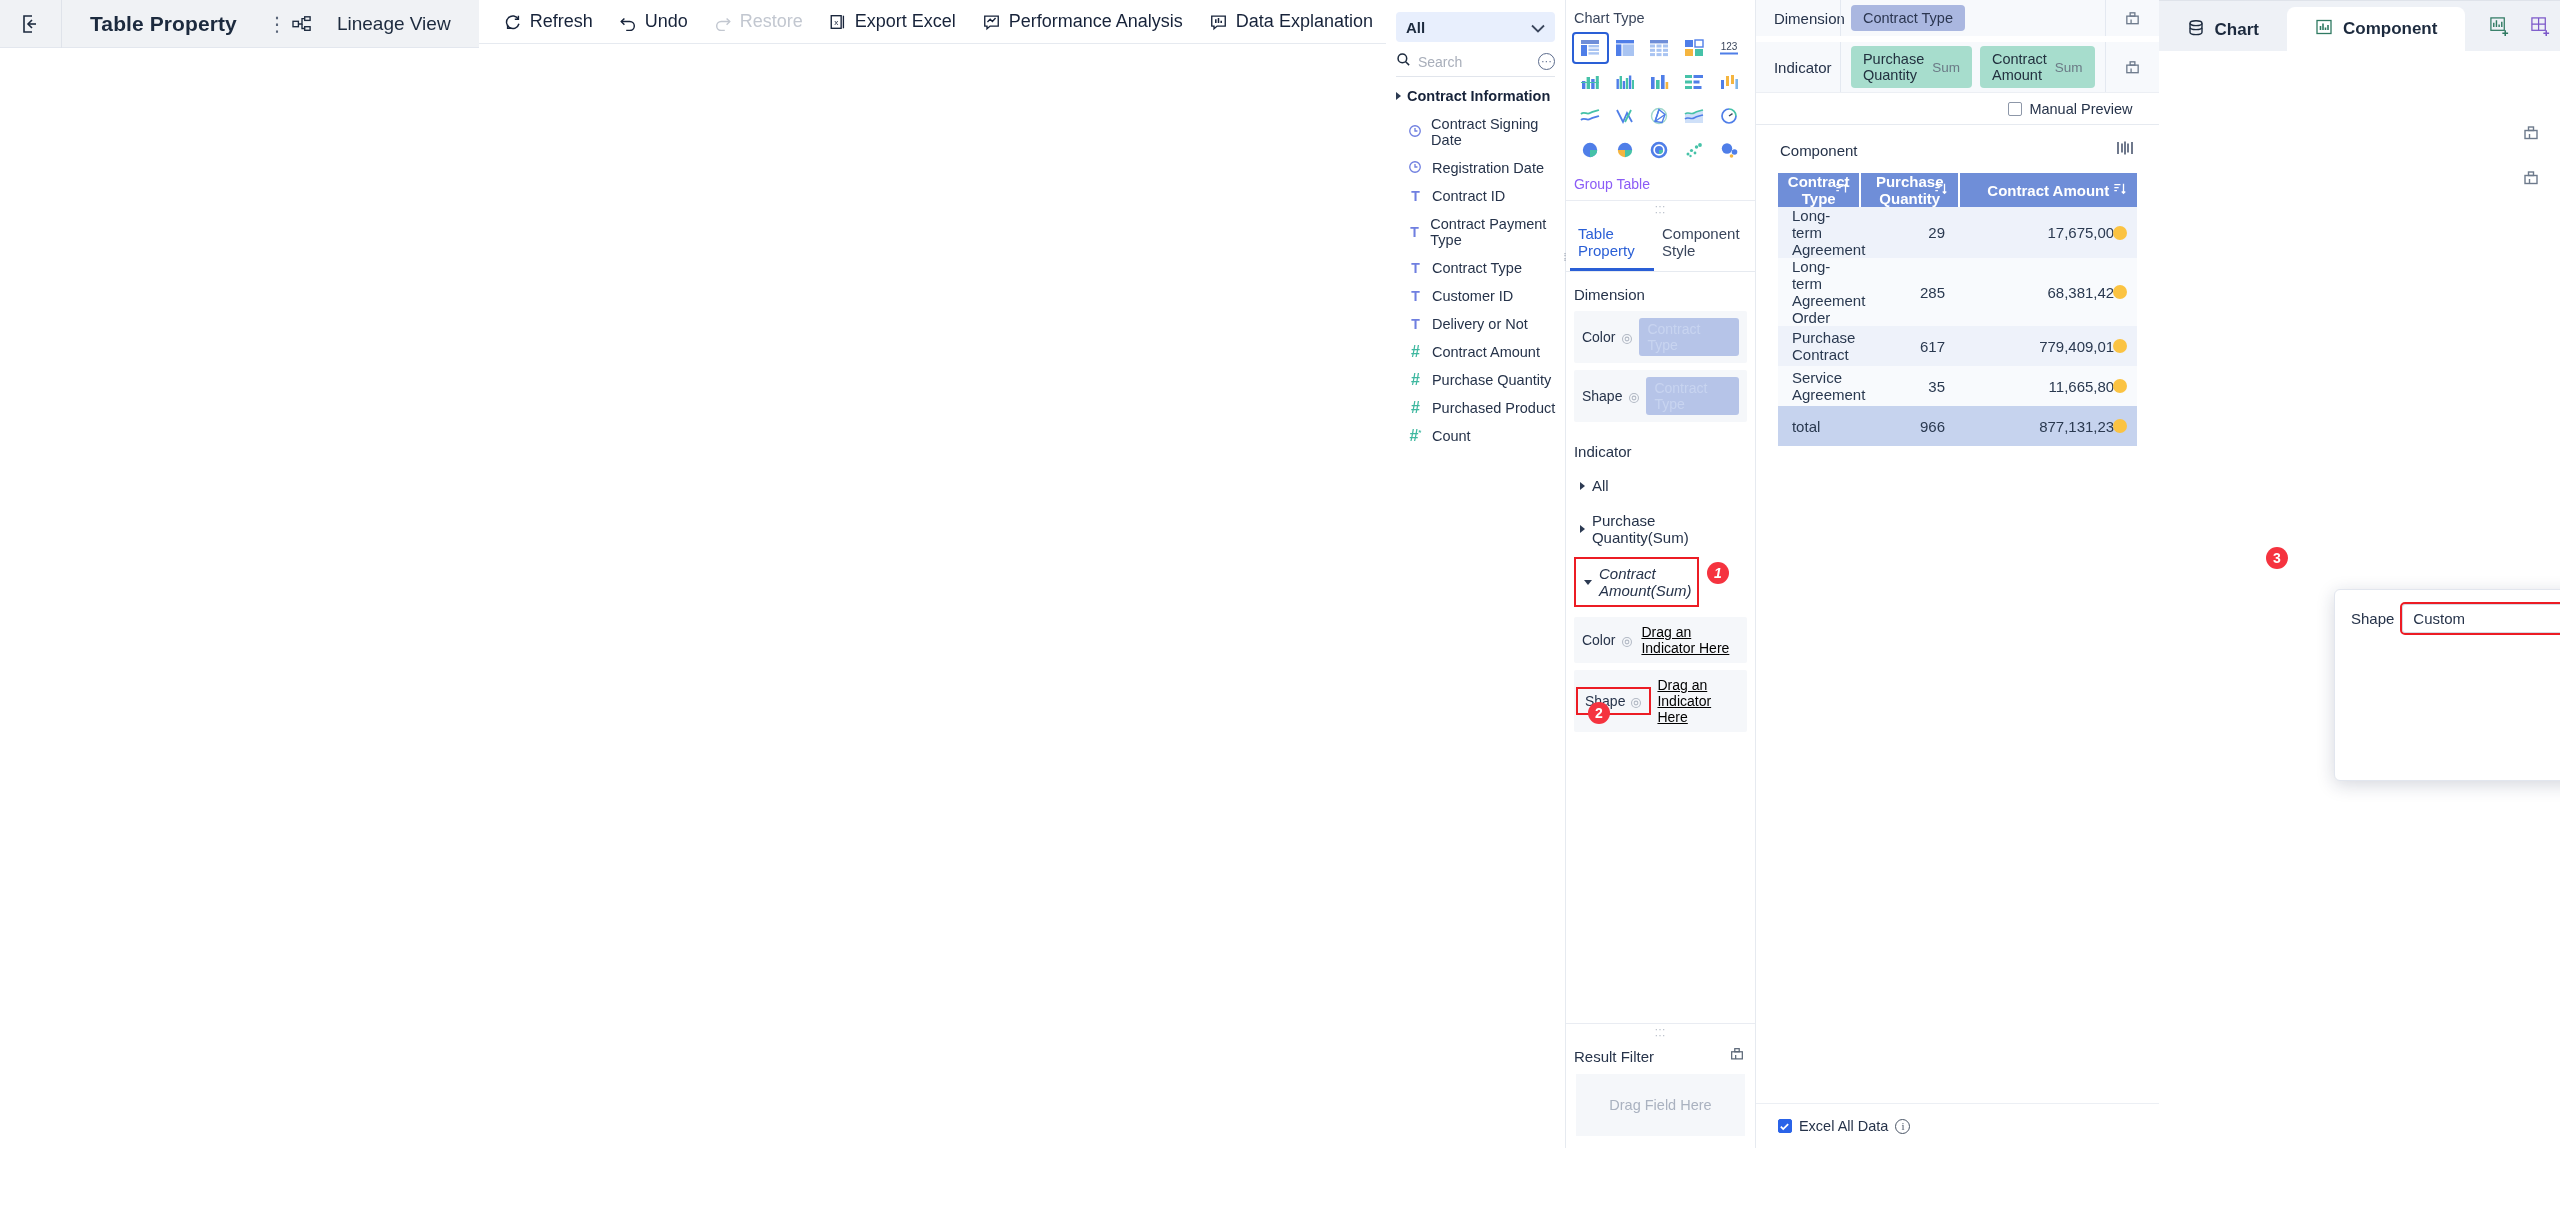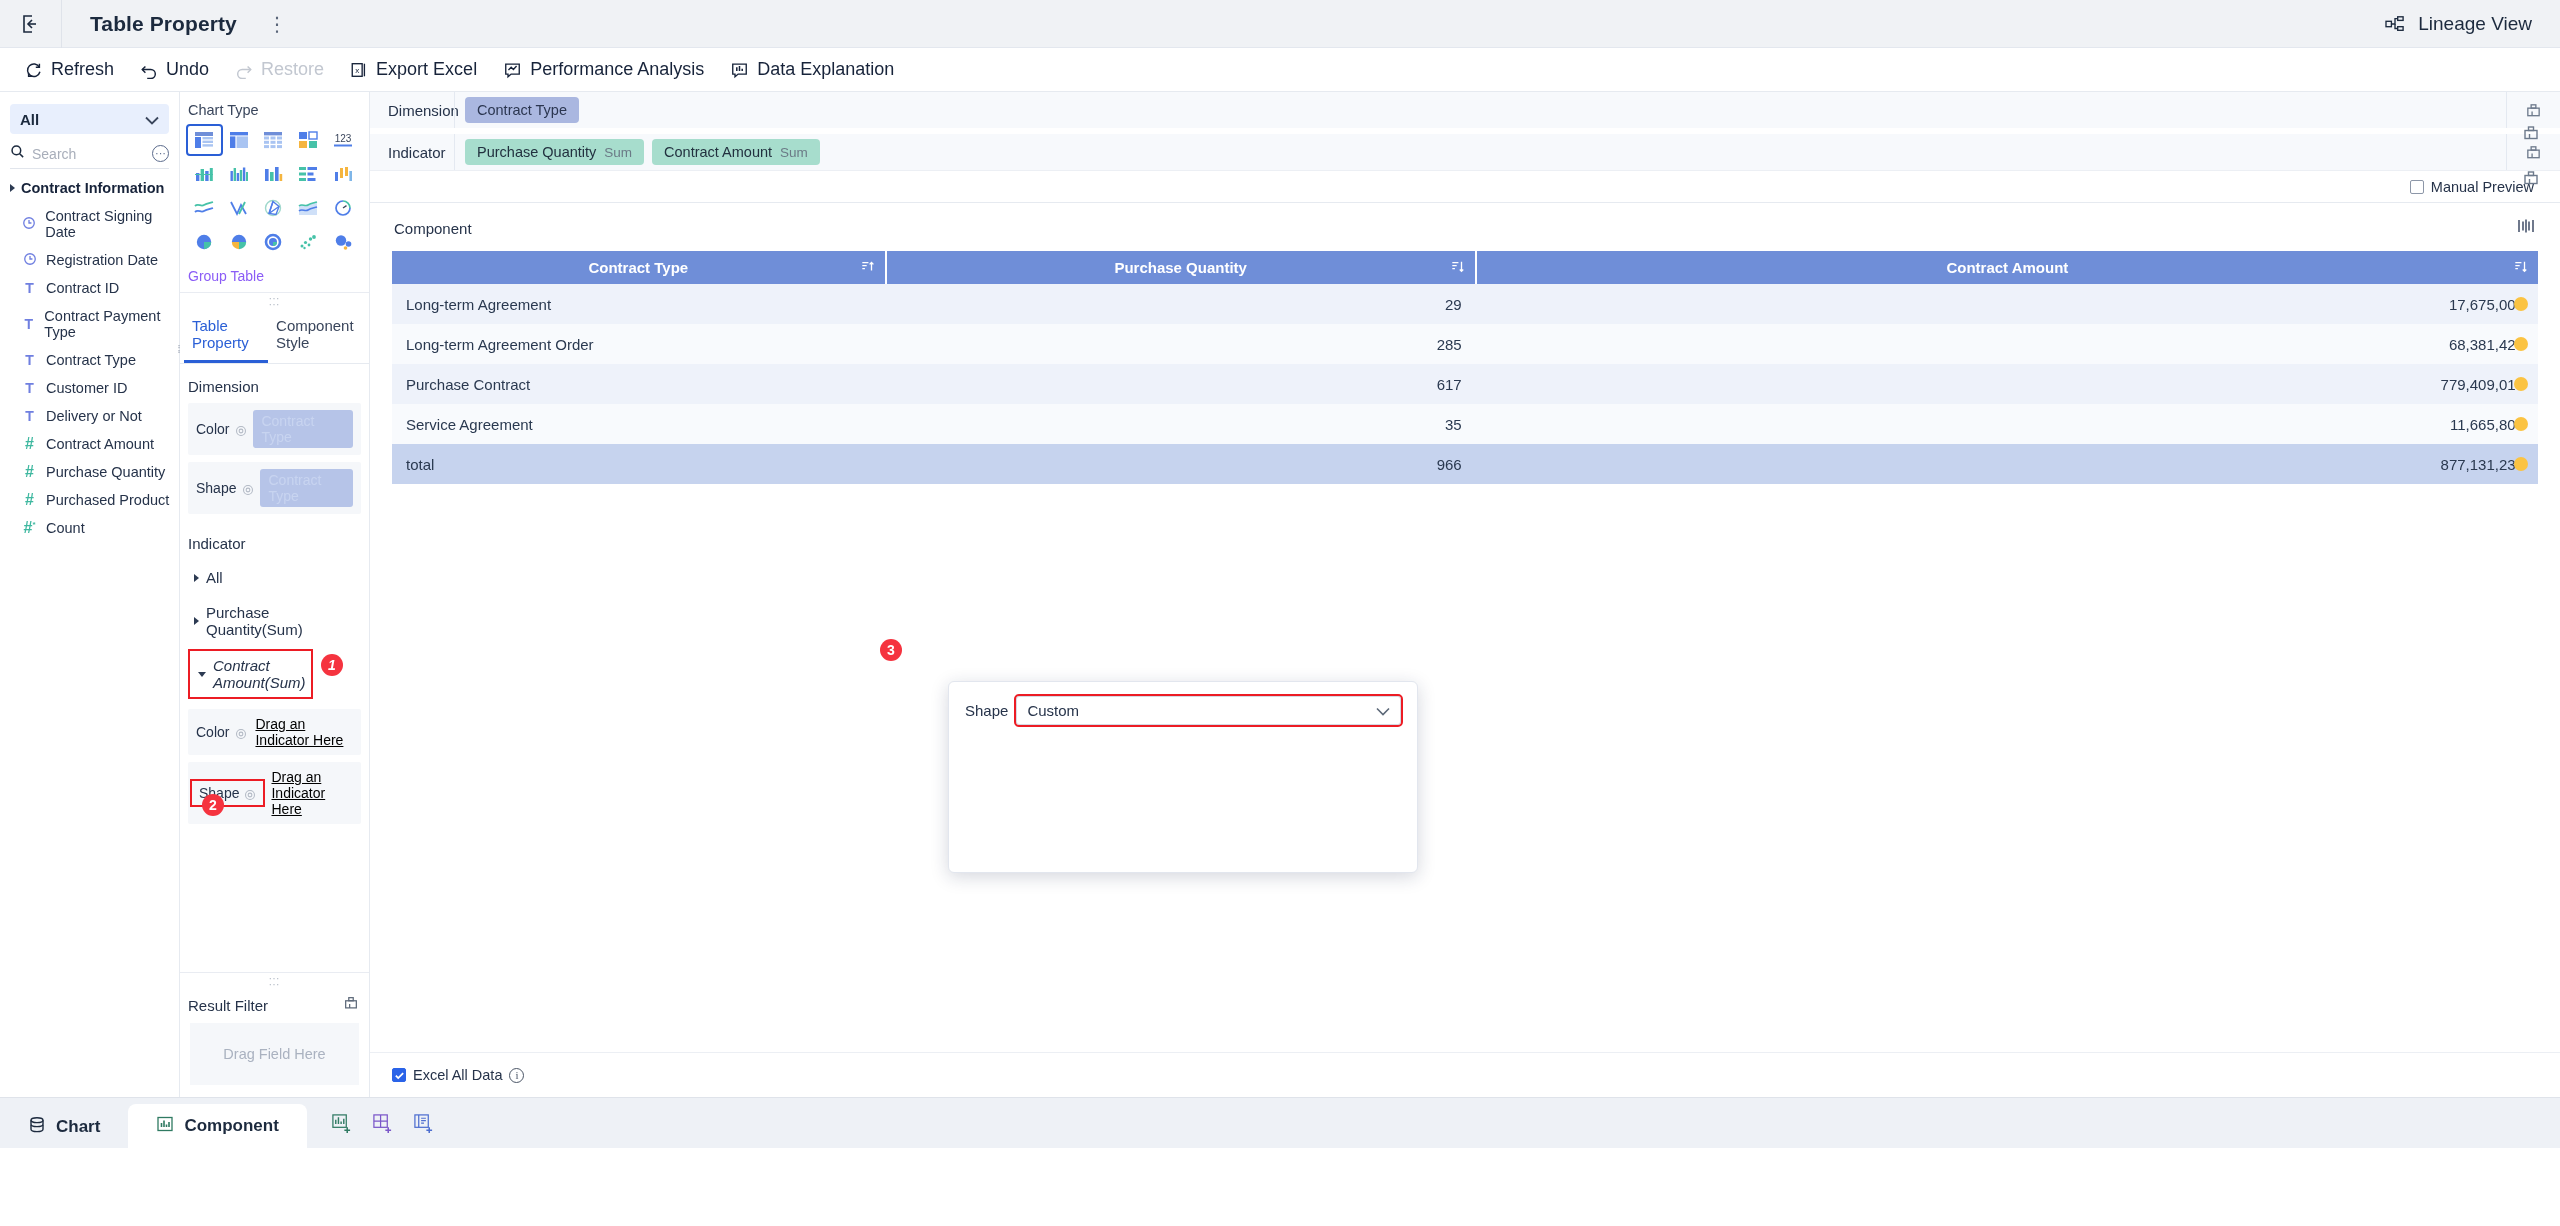--- a/index.html
+++ b/index.html
@@ -4,32 +4,32 @@
 <title>Table Property</title>
 <style>
   * { box-sizing: border-box; margin: 0; padding: 0; }
   html, body {
     width: 2560px; height: 1226px;
     font-family: "Liberation Sans", sans-serif;
     background: #ffffff;
     color: #1f2b3d;
     overflow: hidden;
   }
-  .app { width: 2560px; height: 1148px; display: flex; flex-direction: column; position: relative; border-radius: 23px; }
+  .app { width: 2560px; height: 1148px; display: flex; position: relative; border-radius: 23px; }
 
   
   .titlebar {
     height: 48px; background: #f0f2f5; display: flex; align-items: center;
     border-bottom: 1px solid #e3e7ee; flex: none;
   }
   .tb-back { width: 62px; height: 48px; display: flex; align-items: center; justify-content: center;
              border-right: 1px solid #dfe3ea; }
   .tb-title { font-size: 21px; font-weight: bold; color: #1c2a3e; padding: 0 26px 0 28px; letter-spacing: .1px;}
   .tb-dots { color: #5a6679; font-size: 20px; line-height: 1; letter-spacing: 0; padding: 0 4px; }
-  .tb-right { margin-left: auto; display: flex; align-items: center; gap: 12px;
+  .tb-right { margin-left: auto; display: flex; align-items: center; gap: 24px;
               padding-right: 28px; font-size: 19px; color: #1c2a3e; }
 
   
   .toolbar {
     height: 44px; background: #ffffff; display: flex; align-items: center;
     gap: 0px; border-bottom: 1px solid #e6eaf0; padding-left: 12px; flex: none;
   }
   .tool-btn { display: flex; align-items: center; gap: 8px; padding: 6px 13px; font-size: 18px;
               color: #17233a; cursor: default; }
   .tool-btn.disabled { color: #c2c7d0; }

